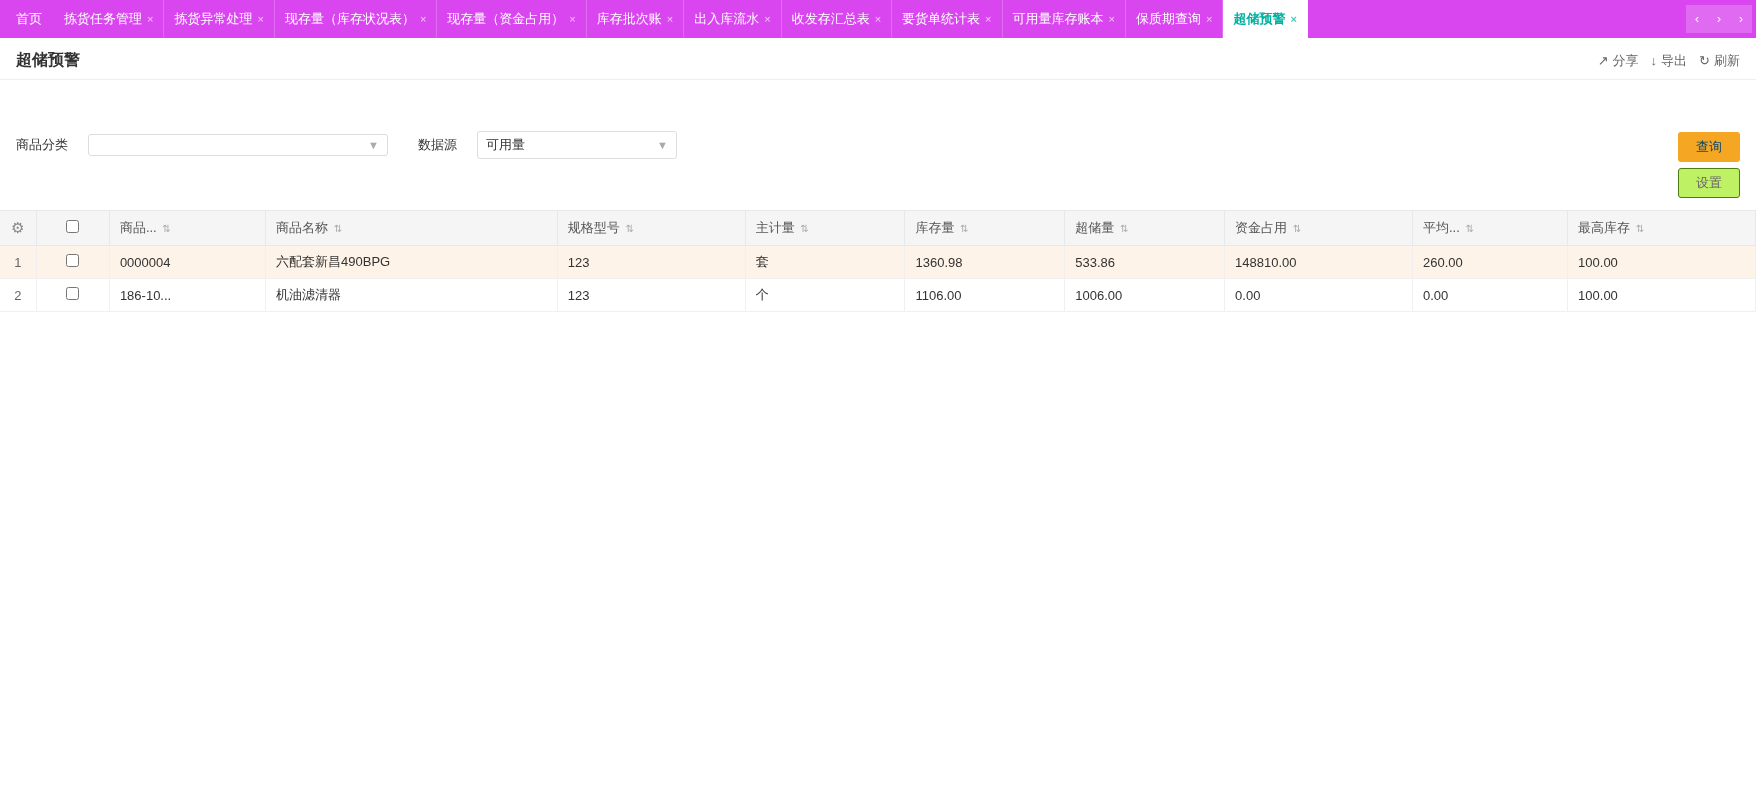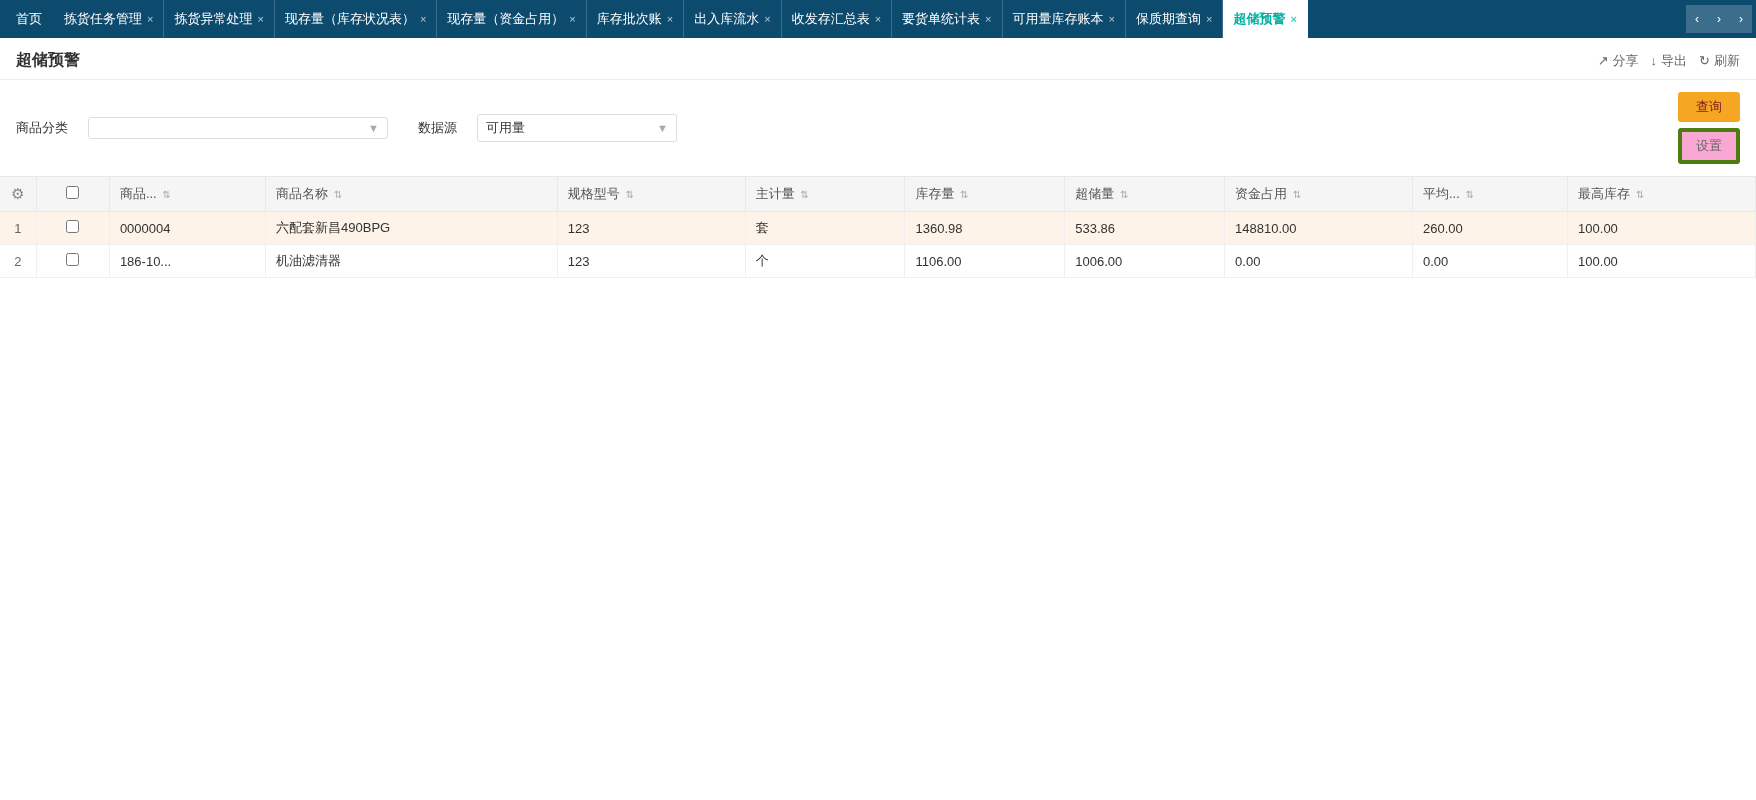--- a/index.html
+++ b/index.html
@@ -2,21 +2,21 @@
 <html><head>
   <meta charset="utf-8">
   <style>
     * { box-sizing: border-box; margin: 0; padding: 0; }
     body { font-family: 'Microsoft YaHei', Arial, sans-serif; font-size: 13px; background: #f5f5f5; color: #333; }
 
     
     .top-nav {
       display: flex;
       align-items: center;
-      background: #0c4a6e;
+      background: #d946ef;
       height: 38px;
       padding: 0 4px;
       overflow: hidden;
     }
     .nav-tab {
       display: flex;
       align-items: center;
       padding: 4px 10px;
       height: 38px;
       color: #fff;
@@ -128,32 +128,33 @@
 
     
     .filter-buttons {
       margin-left: auto;
       display: flex;
       flex-direction: column;
       gap: 6px;
     }
     .btn-query {
       background: #f5a623;
-      color: #7f1d1d;
+      color: #0c4a6e;
       border: none;
       border-radius: 3px;
       padding: 6px 18px;
       font-size: 13px;
       cursor: pointer;
       min-width: 60px;
+      margin-top: 40px;
     }
     .btn-settings {
-      background: #f9a8d4;
+      background: #bef264;
       color: #666;
-      border: 4px solid #4d7c0f;
+      border: 1px solid #4d7c0f;
       border-radius: 3px;
       padding: 5px 14px;
       font-size: 13px;
       cursor: pointer;
       min-width: 60px;
     }
 
     
     .table-container {
       padding: 0 0;

